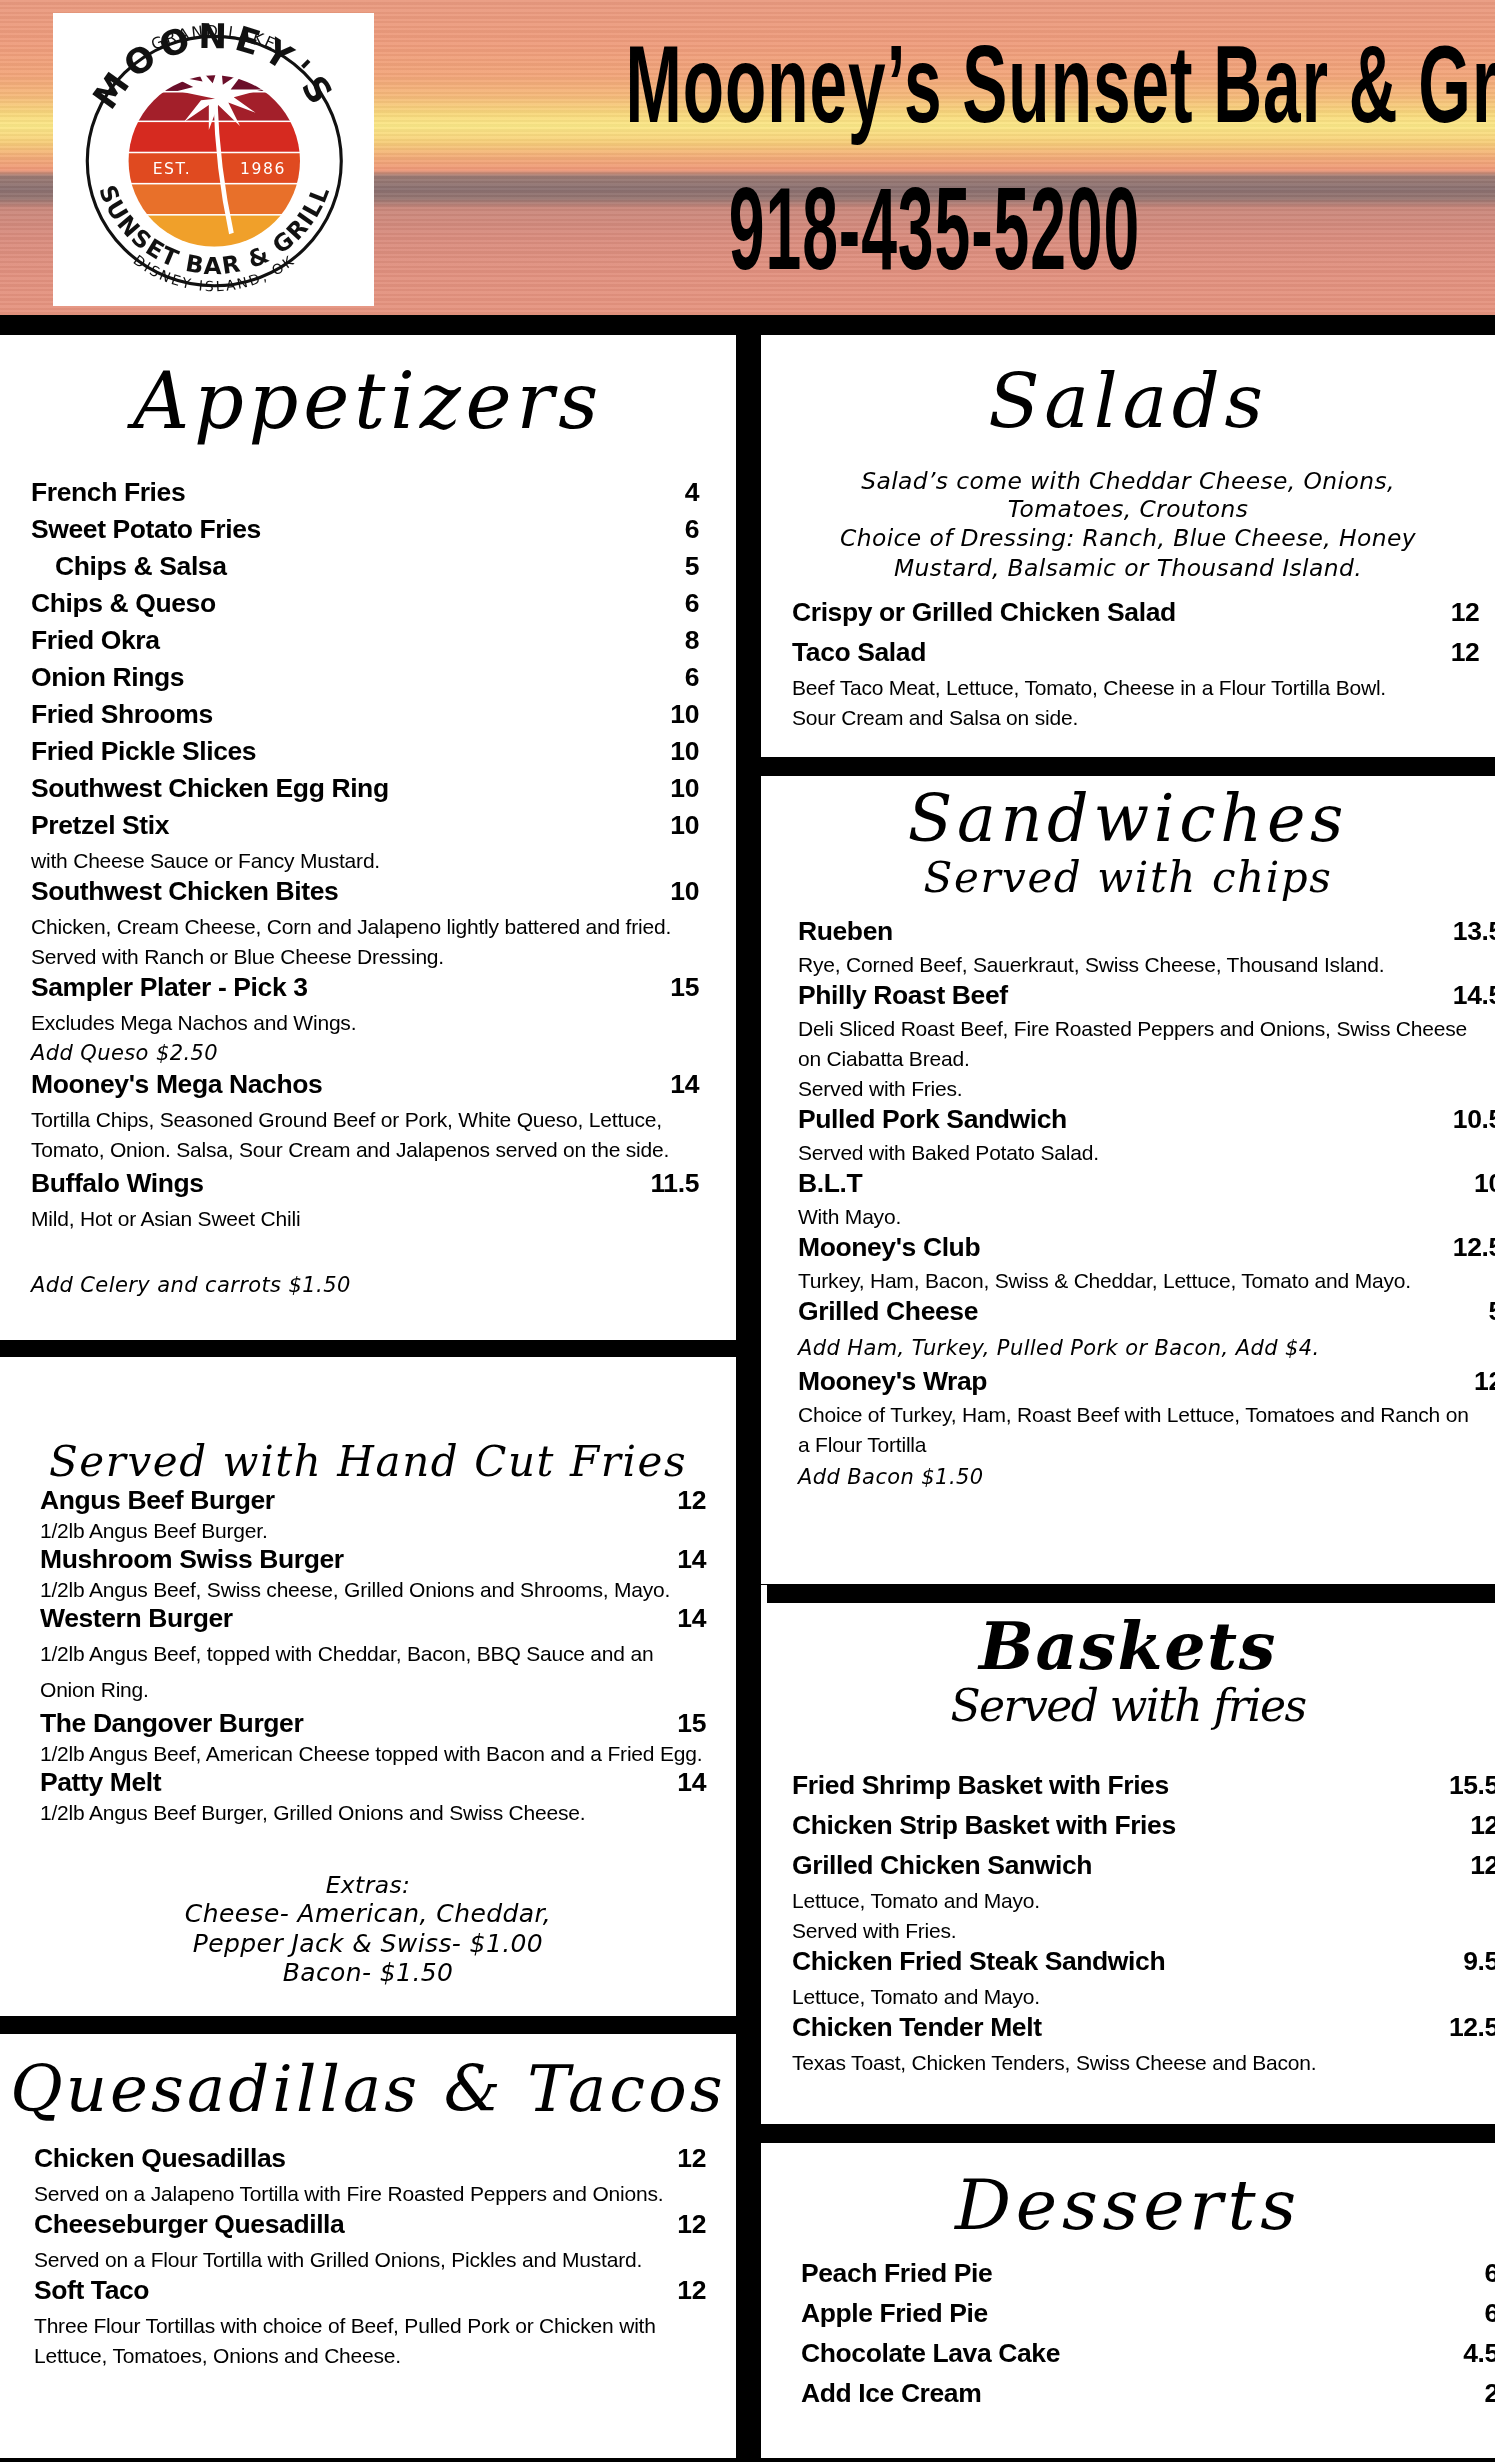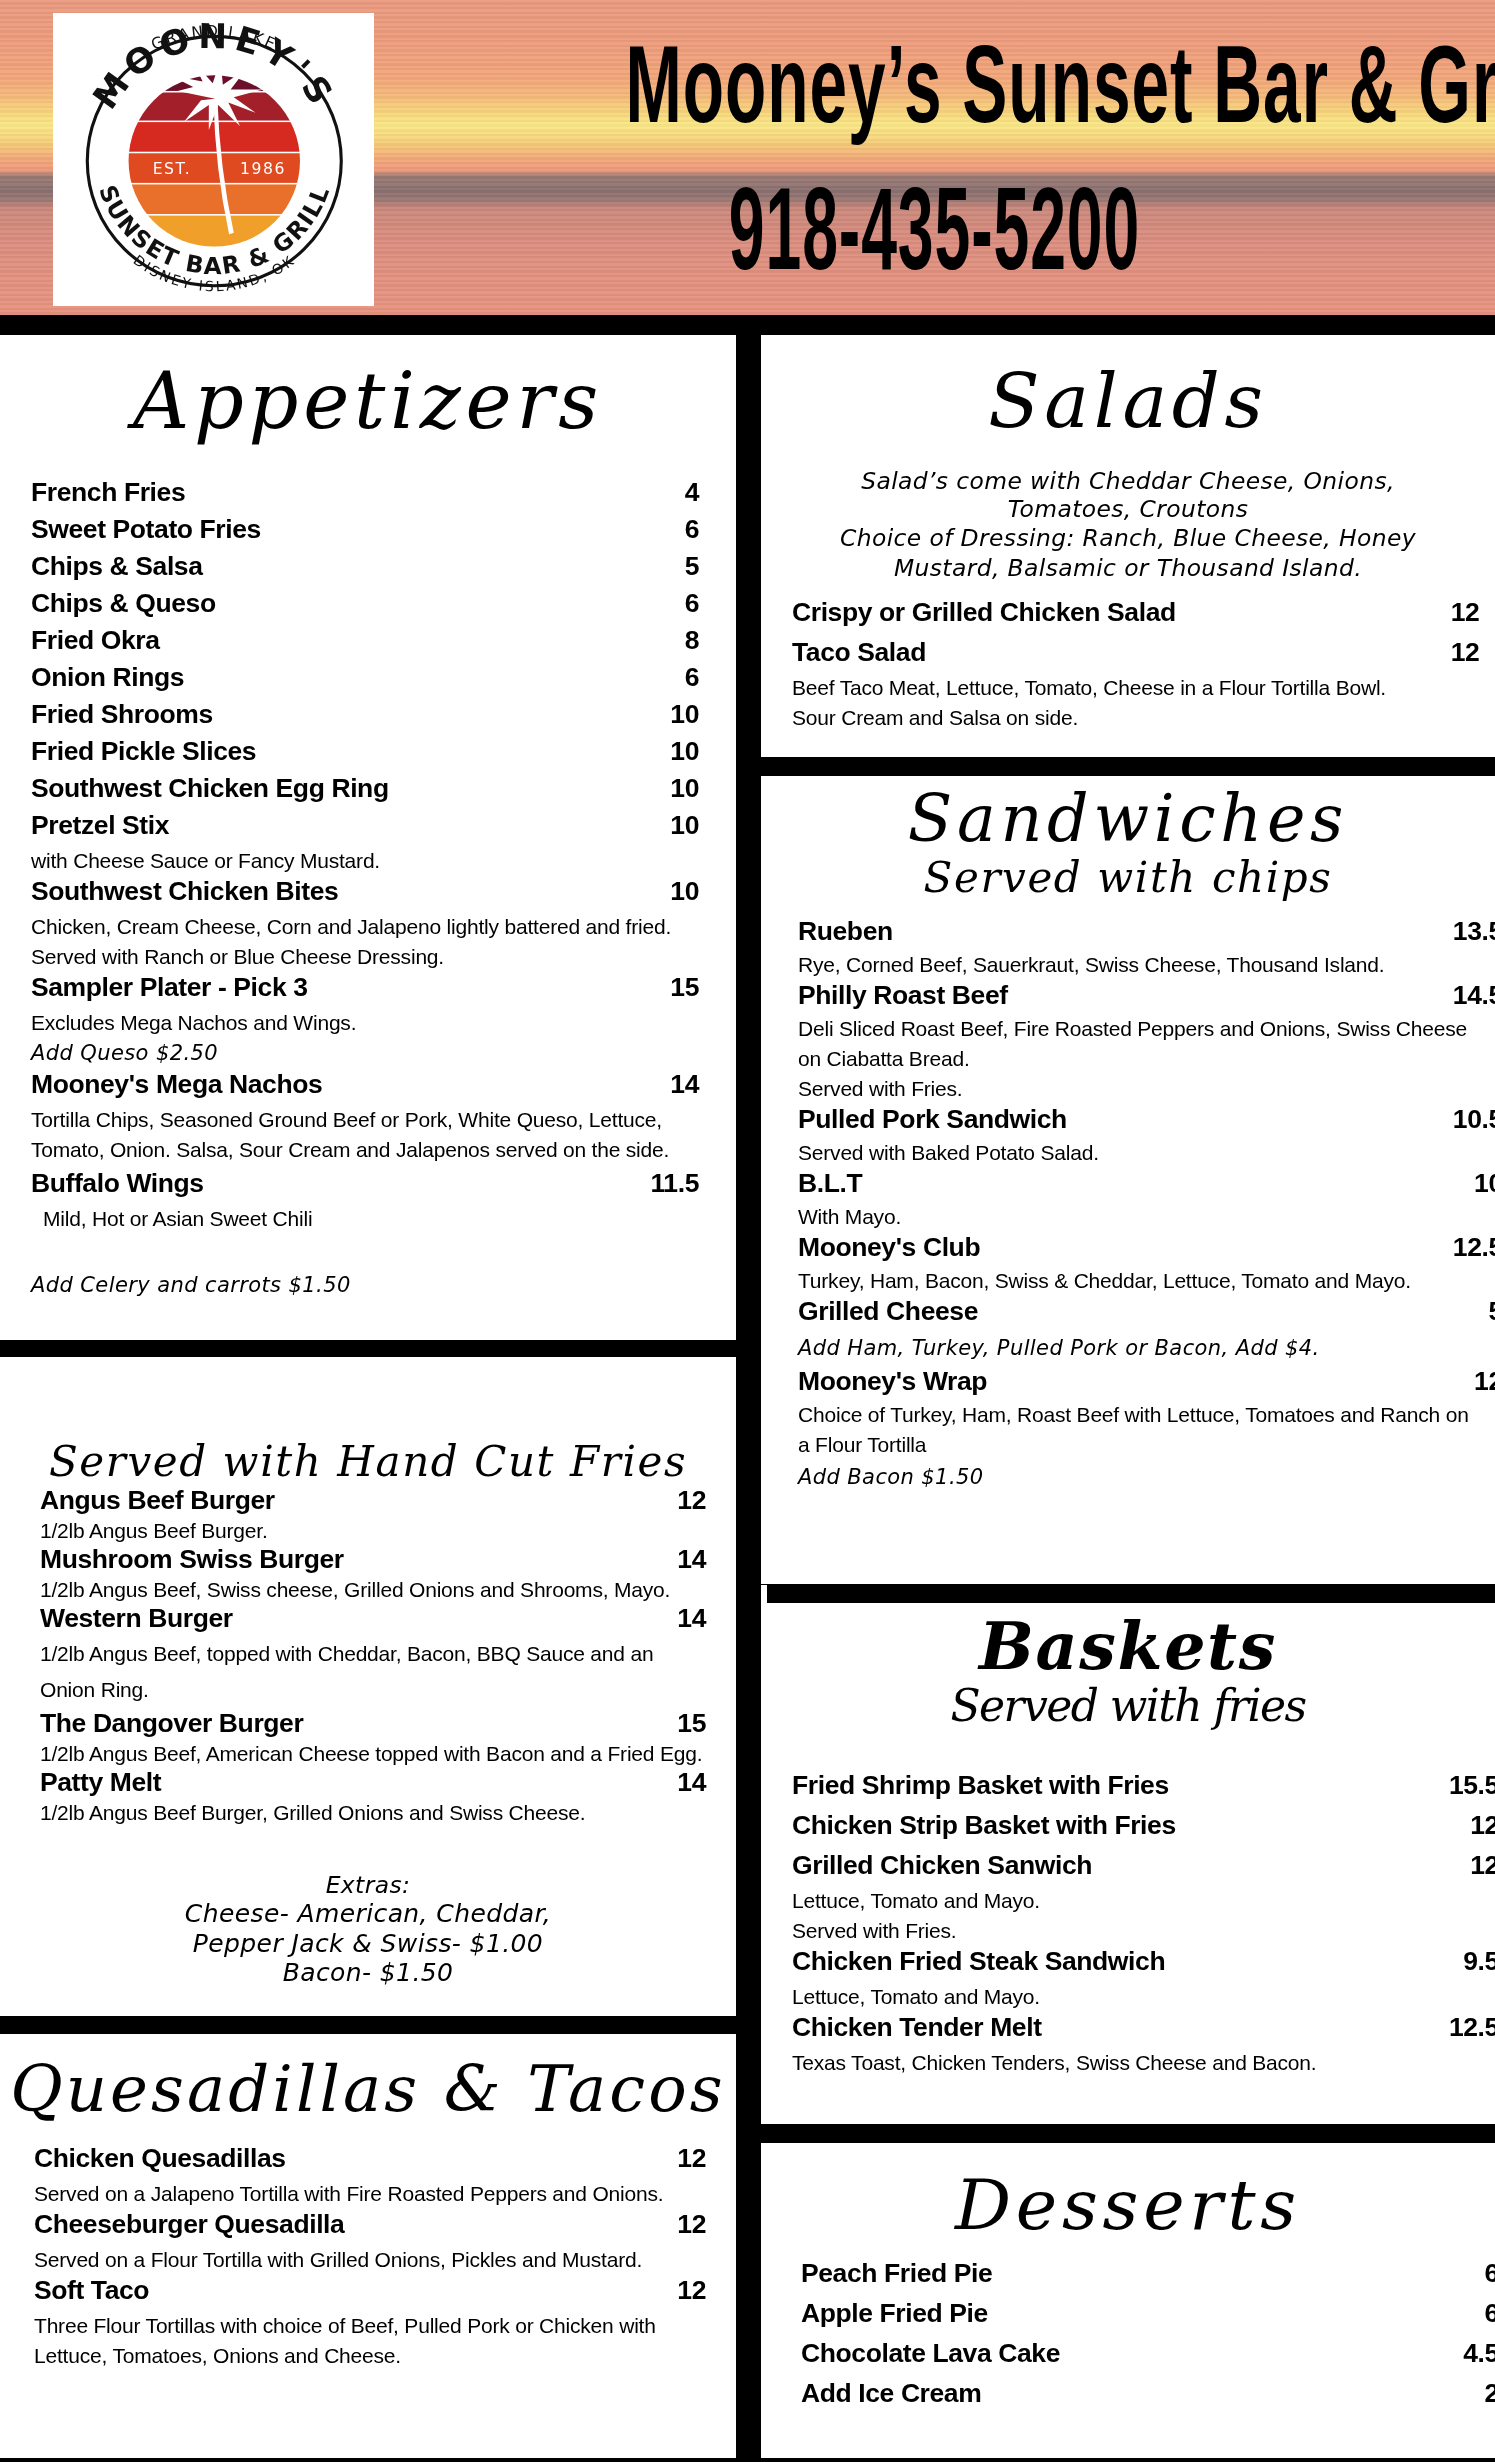--- a/index.html
+++ b/index.html
@@ -128,21 +128,21 @@
           <span class="item-name">French Fries</span>
           <span class="item-price">4</span>
         </div>
       </div>
     <div style="height:37px;">
         <div class="item-row" style="font-size:26.5px;">
           <span class="item-name">Sweet Potato Fries</span>
           <span class="item-price">6</span>
         </div>
       </div>
-    <div style="height:37px;">
+    <div style="height:37px;margin-left:24px;">
         <div class="item-row" style="font-size:26.5px;">
           <span class="item-name">Chips &amp; Salsa</span>
           <span class="item-price">5</span>
         </div>
       </div>
     <div style="height:37px;">
         <div class="item-row" style="font-size:26.5px;">
           <span class="item-name">Chips &amp; Queso</span>
           <span class="item-price">6</span>
         </div>
@@ -204,21 +204,21 @@
           <span class="item-name">Mooney's Mega Nachos</span>
           <span class="item-price">14</span>
         </div>
       <div class="item-desc" style="font-size:21px; line-height:30px;">Tortilla Chips, Seasoned Ground Beef or Pork, White Queso, Lettuce, Tomato, Onion. Salsa, Sour Cream and Jalapenos served on the side.</div>
     </div>
     <div style="margin-top:3.1px;">
       <div class="item-row" style="font-size:26.5px; height:36px;">
           <span class="item-name">Buffalo Wings</span>
           <span class="item-price">11.5</span>
         </div>
-      <div class="item-desc" style="font-size:21px; line-height:30px;margin-left:12px;">Mild, Hot or Asian Sweet Chili</div>
+      <div class="item-desc" style="font-size:21px; line-height:30px;">Mild, Hot or Asian Sweet Chili</div>
       <div class="item-note" style="font-size:21px; line-height:36px;margin-top:33px;">Add Celery and carrots $1.50</div>
     </div>
   </div>
 </div>
 
 <div class="panel" style="left:0; top:1357px; width:736px; height:659px;">
   <div class="sec-sub" style="top:74px; font-size:42px; line-height:62px;">Served with Hand Cut Fries</div>
   <div class="items" style="left:40px; right:30px; top:128px;">
     <div>
       <div class="item-row" style="font-size:26.5px; height:33px;">

